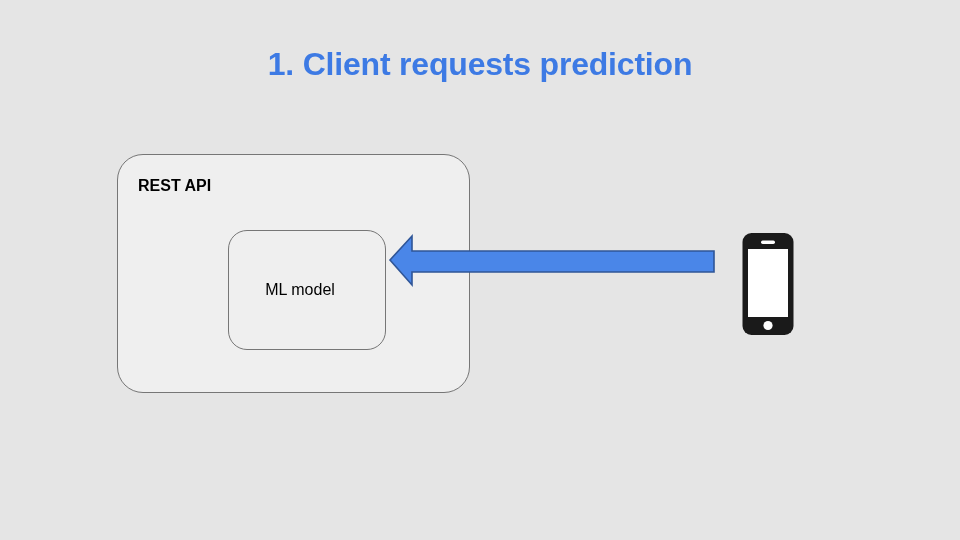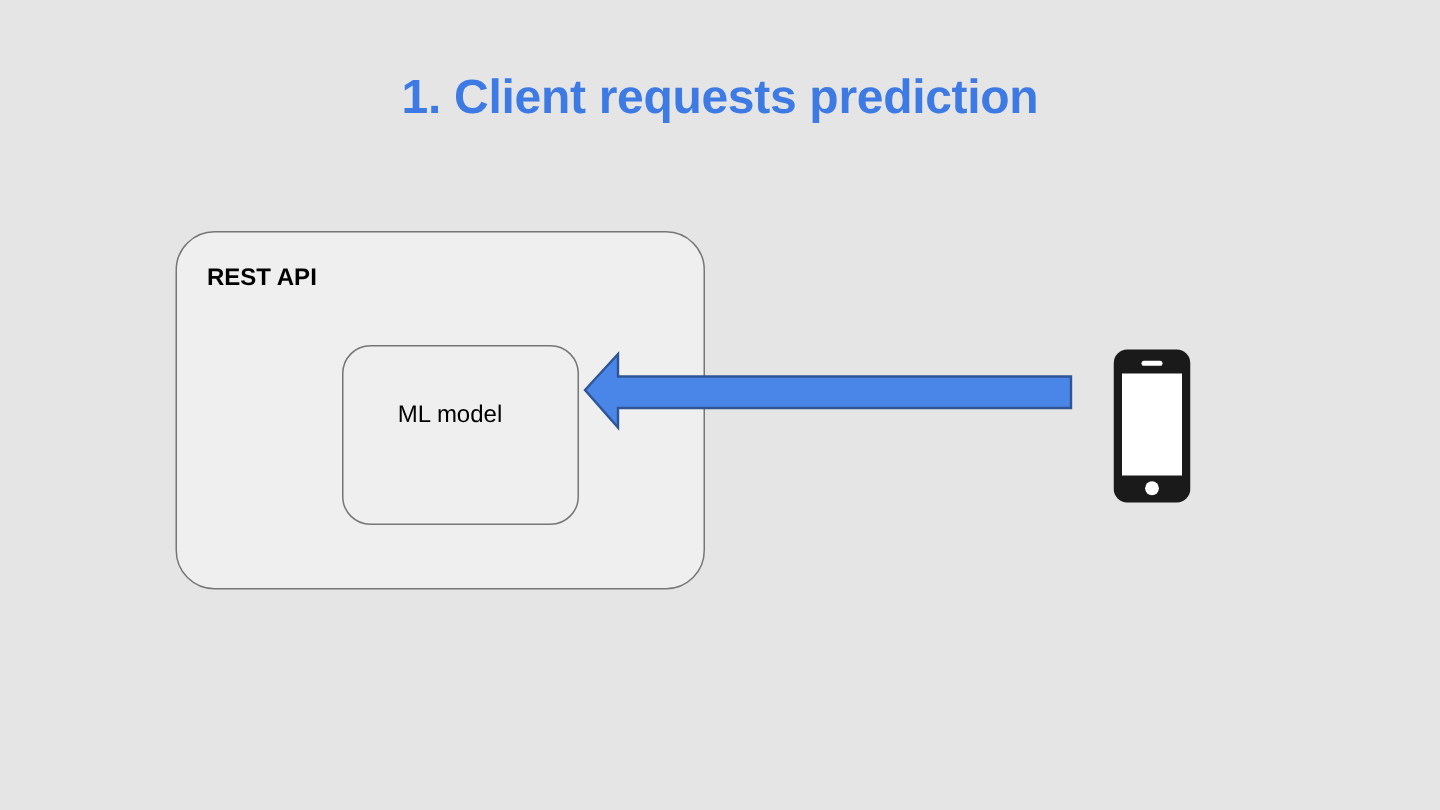--- a/index.html
+++ b/index.html
@@ -62,21 +62,21 @@
     width: 158px;
     height: 120px;
     background: #efefef;
     border: 1px solid #767676;
     border-radius: 19px;
     box-sizing: border-box;
   }
   #ml-model-label {
     position: absolute;
     left: 228px;
-    top: 268px;
+    top: 281px;
     width: 144px;
     text-align: center;
     font-family: "Liberation Sans", sans-serif;
     font-size: 16px;
     color: #000000;
     white-space: nowrap;
   }
 
   
   #request-arrow {

